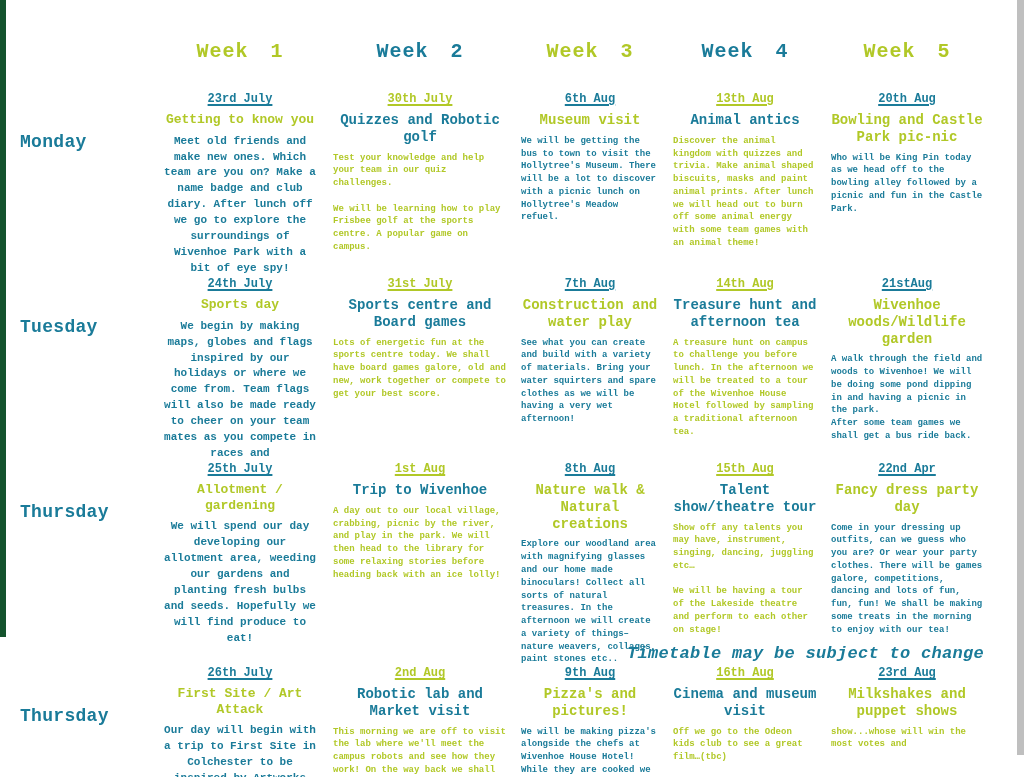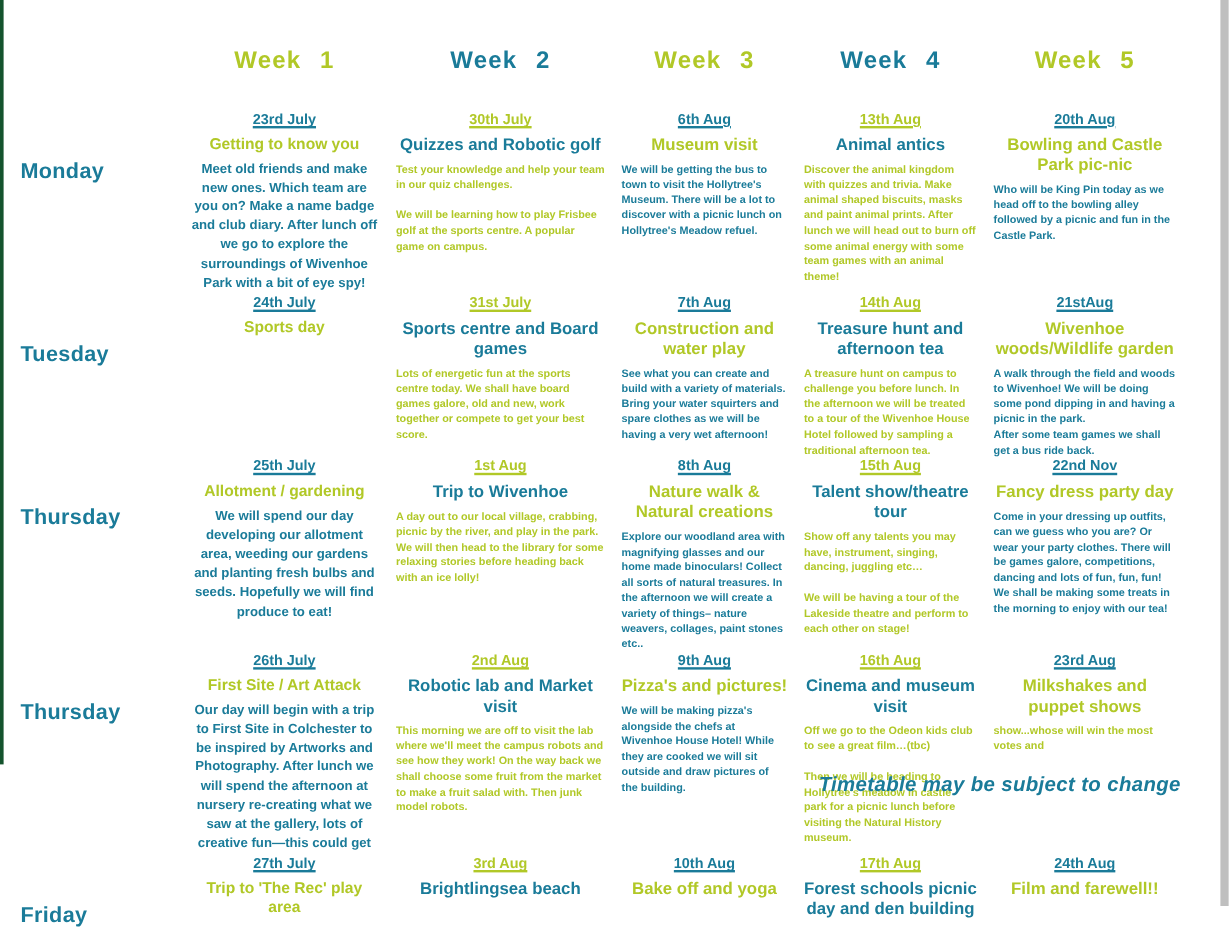--- a/index.html
+++ b/index.html
@@ -10,21 +10,22 @@
   html,body{width:1024px;height:777px;overflow:hidden;}
   body{
     background:#ffffff;
     font-family:"Liberation Sans","DejaVu Sans",sans-serif;
     font-weight:700;
     position:relative;
   }
   .page{
     position:absolute;left:0;top:0;width:1024px;height:637px;
     background:#fff;
-    border-left:3px solid #14532d;
+    border-left:6px solid #14532d;
+    font-family:Liberation Mono, monospace;
   }
   .edge-right{
     position:absolute;right:0;top:0;width:7px;height:755px;
     background:#bfbfbf;
   }
   .grid{
     display:grid;
     grid-template-columns:148px 172px 188px 152px 158px 166px;
     padding-top:40px;
   }
@@ -120,20 +121,21 @@
     <div class="cell">
       <div class="date teal">20th Aug</div>
       <div class="title green">Bowling and Castle Park pic-nic</div>
       <div class="desc teal">Who will be King Pin today as we head off to the bowling alley followed by a picnic and fun in the Castle Park.</div>
     </div>
 
     <div class="day-label">Tuesday</div>
     <div class="cell wide">
       <div class="date teal">24th July</div>
       <div class="title green">Sports day</div>
+      <div class="desc teal">We begin by making maps, globes and flags inspired by our holidays or where we come from.  Team flags will also be made ready to cheer on your team mates as you compete in races and</div>
     </div>
     <div class="cell">
       <div class="date green">31st July</div>
       <div class="title teal">Sports centre and Board games</div>
       <div class="desc green">Lots of energetic fun at the sports centre today. We shall have board games galore, old and new, work together or compete to get your best score.</div>
     </div>
     <div class="cell">
       <div class="date teal">7th Aug</div>
       <div class="title green">Construction and water play</div>
       <div class="desc teal">See what you can create and build with a variety of materials. Bring your water squirters and spare clothes as we will be having a very wet afternoon!</div>
@@ -167,21 +169,21 @@
       <div class="desc teal">Explore our woodland area with magnifying glasses and our home made binoculars!  Collect all sorts of natural treasures. In the afternoon we will create a variety of things– nature weavers, collages, paint stones etc..</div>
     </div>
     <div class="cell">
       <div class="date green">15th Aug</div>
       <div class="title teal">Talent show/theatre tour</div>
       <div class="desc green">Show off any talents you may have, instrument, singing, dancing, juggling etc…
 
 We will be having a tour of the Lakeside theatre and perform to each other on stage!</div>
     </div>
     <div class="cell">
-      <div class="date teal">22nd Nov</div>
+      <div class="date teal">22nd Apr</div>
       <div class="title green">Fancy dress party day</div>
       <div class="desc teal">Come in your dressing up outfits, can we guess who you are?  Or wear your party clothes.  There will be games galore, competitions, dancing and lots of fun, fun, fun! We shall be making some treats in the morning to enjoy with our tea!</div>
     </div>
 
     <div class="day-label">Thursday</div>
     <div class="cell wide">
       <div class="date teal">26th July</div>
       <div class="title green">First Site / Art Attack</div>
       <div class="desc teal">Our day will begin with a trip to First Site in Colchester to be inspired by Artworks and Photography.  After lunch we will spend the afternoon at nursery re-creating what we saw at the gallery, lots of creative fun—this could get</div>
     </div>

